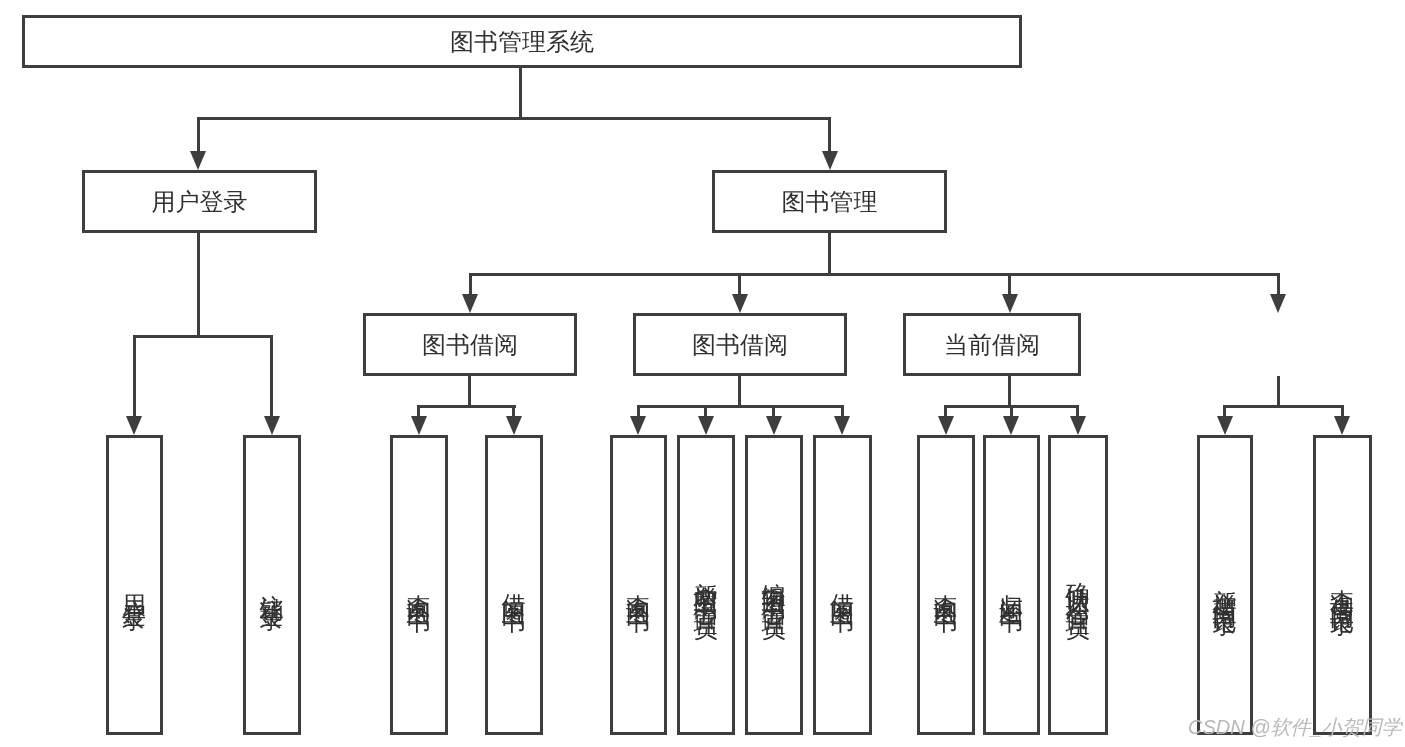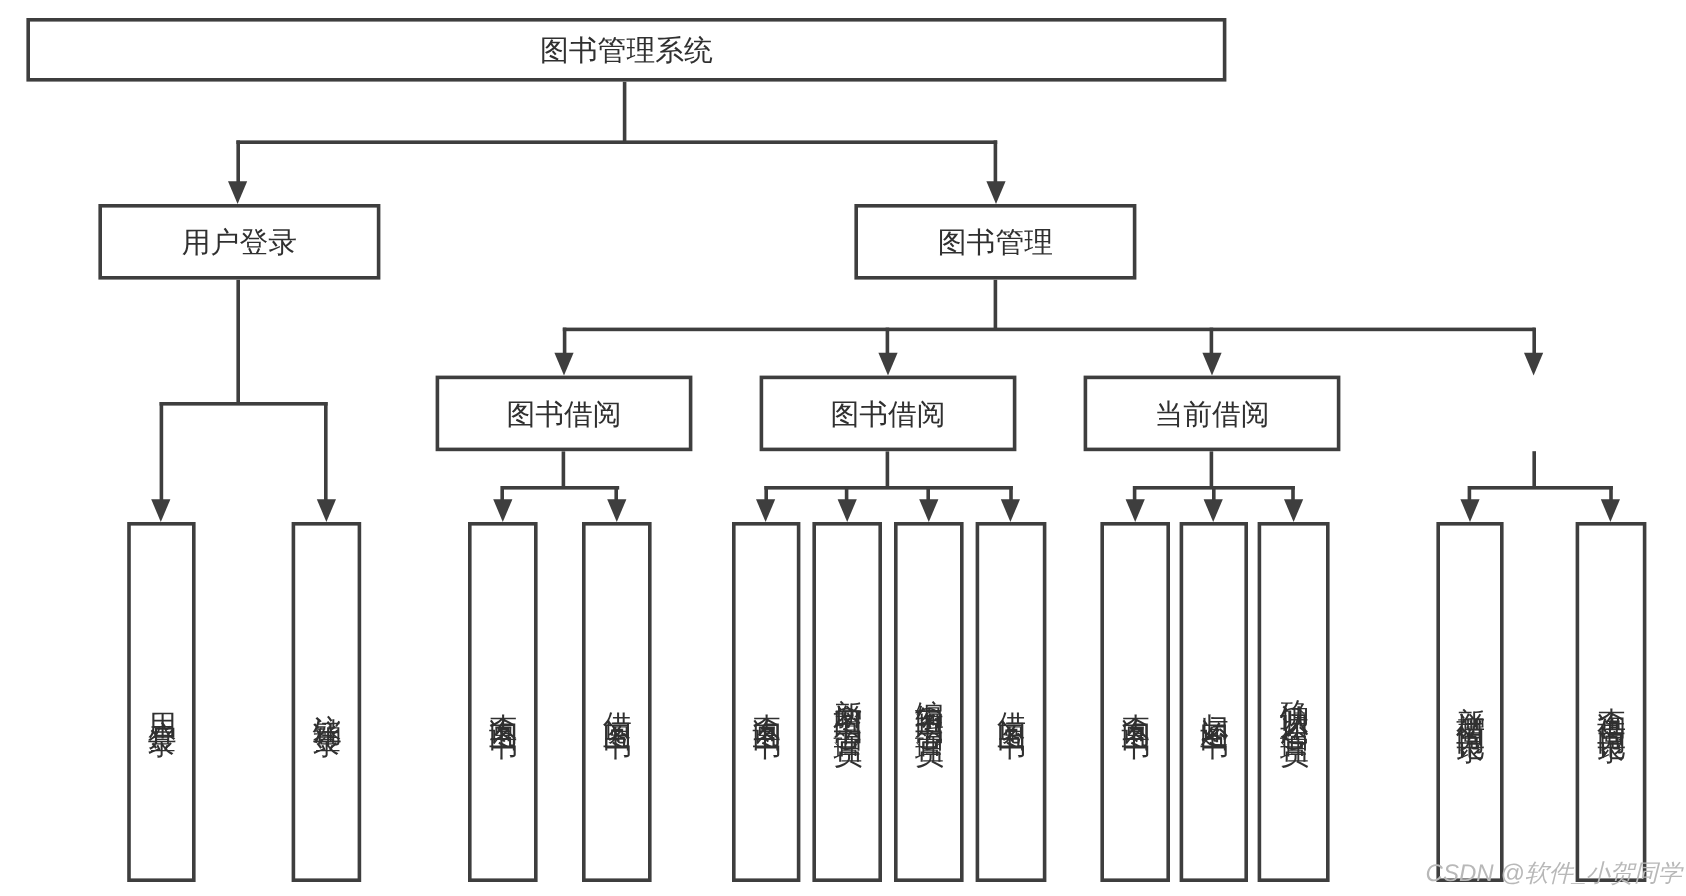--- a/index.html
+++ b/index.html
@@ -81,21 +81,21 @@
   <div class="arrow" style="left:1002px; top:294px;"></div>
   <div class="v" style="left:1277px; top:273px; height:25px;"></div>
   <div class="arrow" style="left:1270px; top:294px;"></div>
 
   <div class="box" style="left:363px; top:313px; width:214px; height:63px;">
     <span>图书借阅</span>
   </div>
   <div class="box" style="left:633px; top:313px; width:214px; height:63px;">
     <span>图书借阅</span>
   </div>
-  <div class="box" style="left:903px; top:313px; width:214px; height:63px;">
+  <div class="box" style="left:903px; top:313px; width:178px; height:63px;">
     <span>当前借阅</span>
   </div>
 
   <div class="v" style="left:468px; top:376px; height:31px;"></div>
   <div class="h" style="left:418px; top:405px; width:98px;"></div>
   <div class="v" style="left:417px; top:405px; height:16px;"></div>
   <div class="arrow" style="left:411px; top:416px;"></div>
   <div class="v" style="left:512px; top:405px; height:16px;"></div>
   <div class="arrow" style="left:506px; top:416px;"></div>
 

